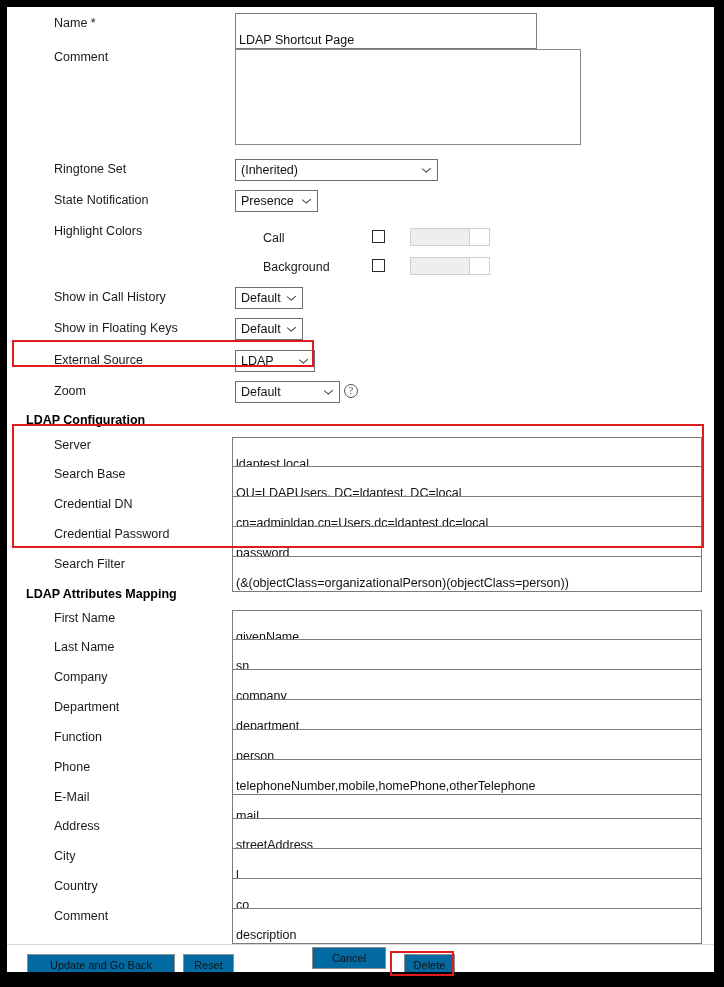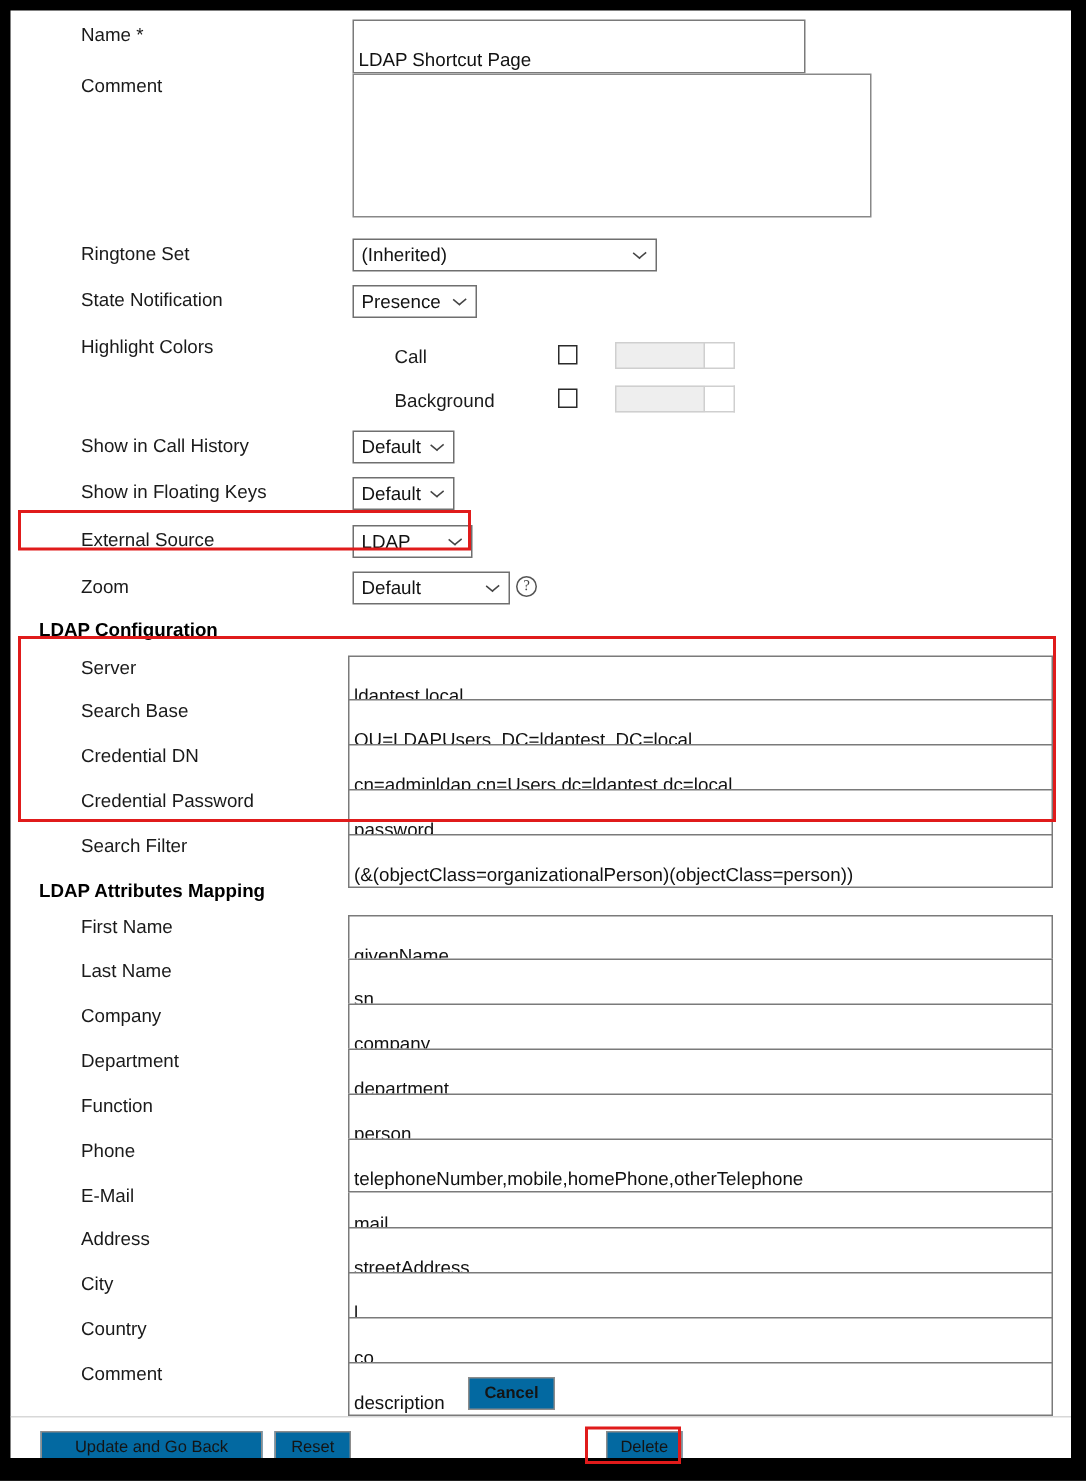--- a/index.html
+++ b/index.html
@@ -353,21 +353,21 @@
     <div class="row" style="top:901px;">
       <div class="label">Comment</div>
       <div class="tinput wide" style="top:0px;">description</div>
     </div>
 
     <div class="divider" style="top:937px;"></div>
 
     <div class="btn" style="left:20px;top:947px;width:148px;">Update and Go Back</div>
     <div class="btn" style="left:176px;top:947px;width:51px;">Reset</div>
     <div class="btn" style="left:234px;top:971px;width:63px;">Refresh</div>
-    <div class="btn" style="left:305px;top:911px;width:58px;font-weight:bold;">Cancel</div>
+    <div class="btn" style="left:305px;top:940px;width:74px;">Cancel</div>
     <div class="btn" style="left:397px;top:947px;width:51px;">Delete</div>
 
   </div>
 
   <div class="redbox" style="left: 12px; top: 340px; width: 302px; height: 27px; border-color: rgb(224, 27, 27);"></div>
   <div class="redbox" style="left: 12px; top: 424px; width: 692px; height: 124px; border-color: rgb(224, 27, 27);"></div>
   <div class="redbox" style="left: 390px; top: 951px; width: 64px; height: 25px; border-color: rgb(224, 27, 27);"></div>
 </div>
 
 </body></html>

